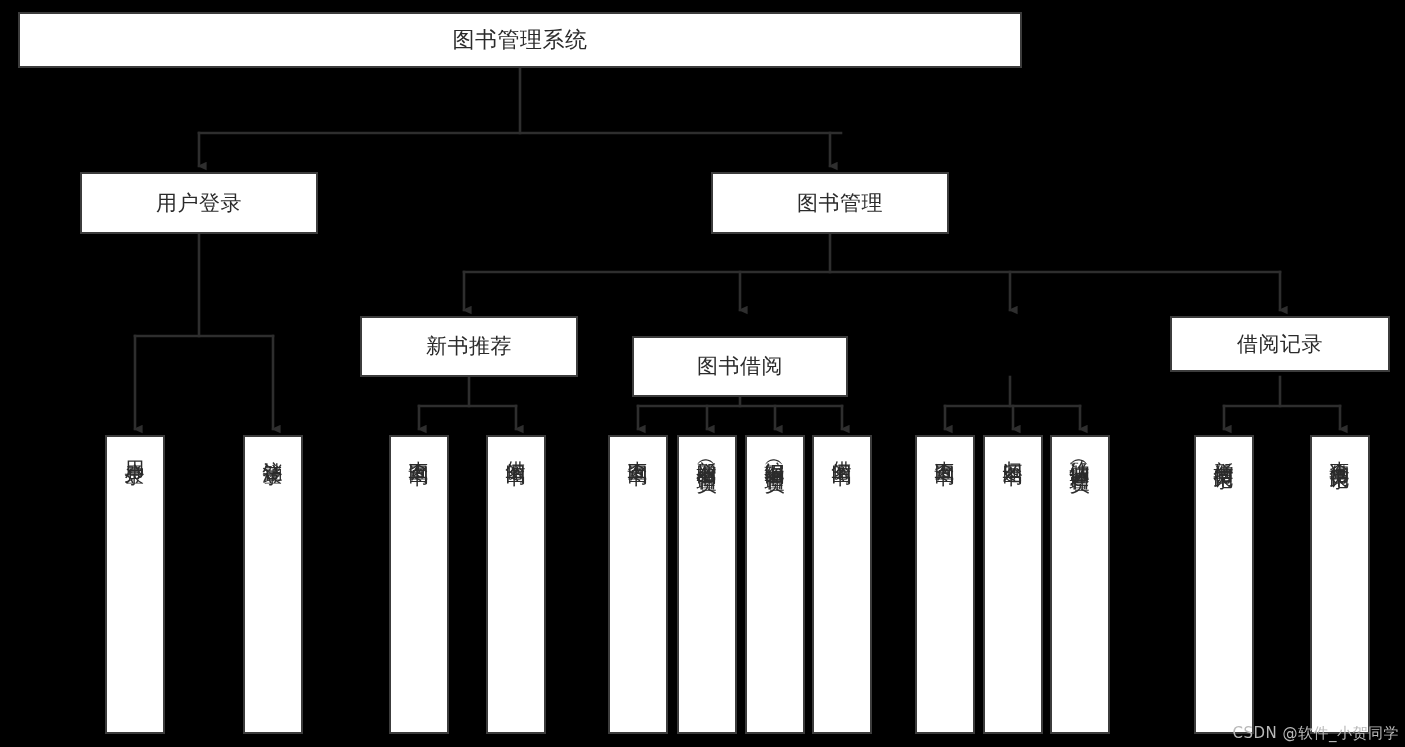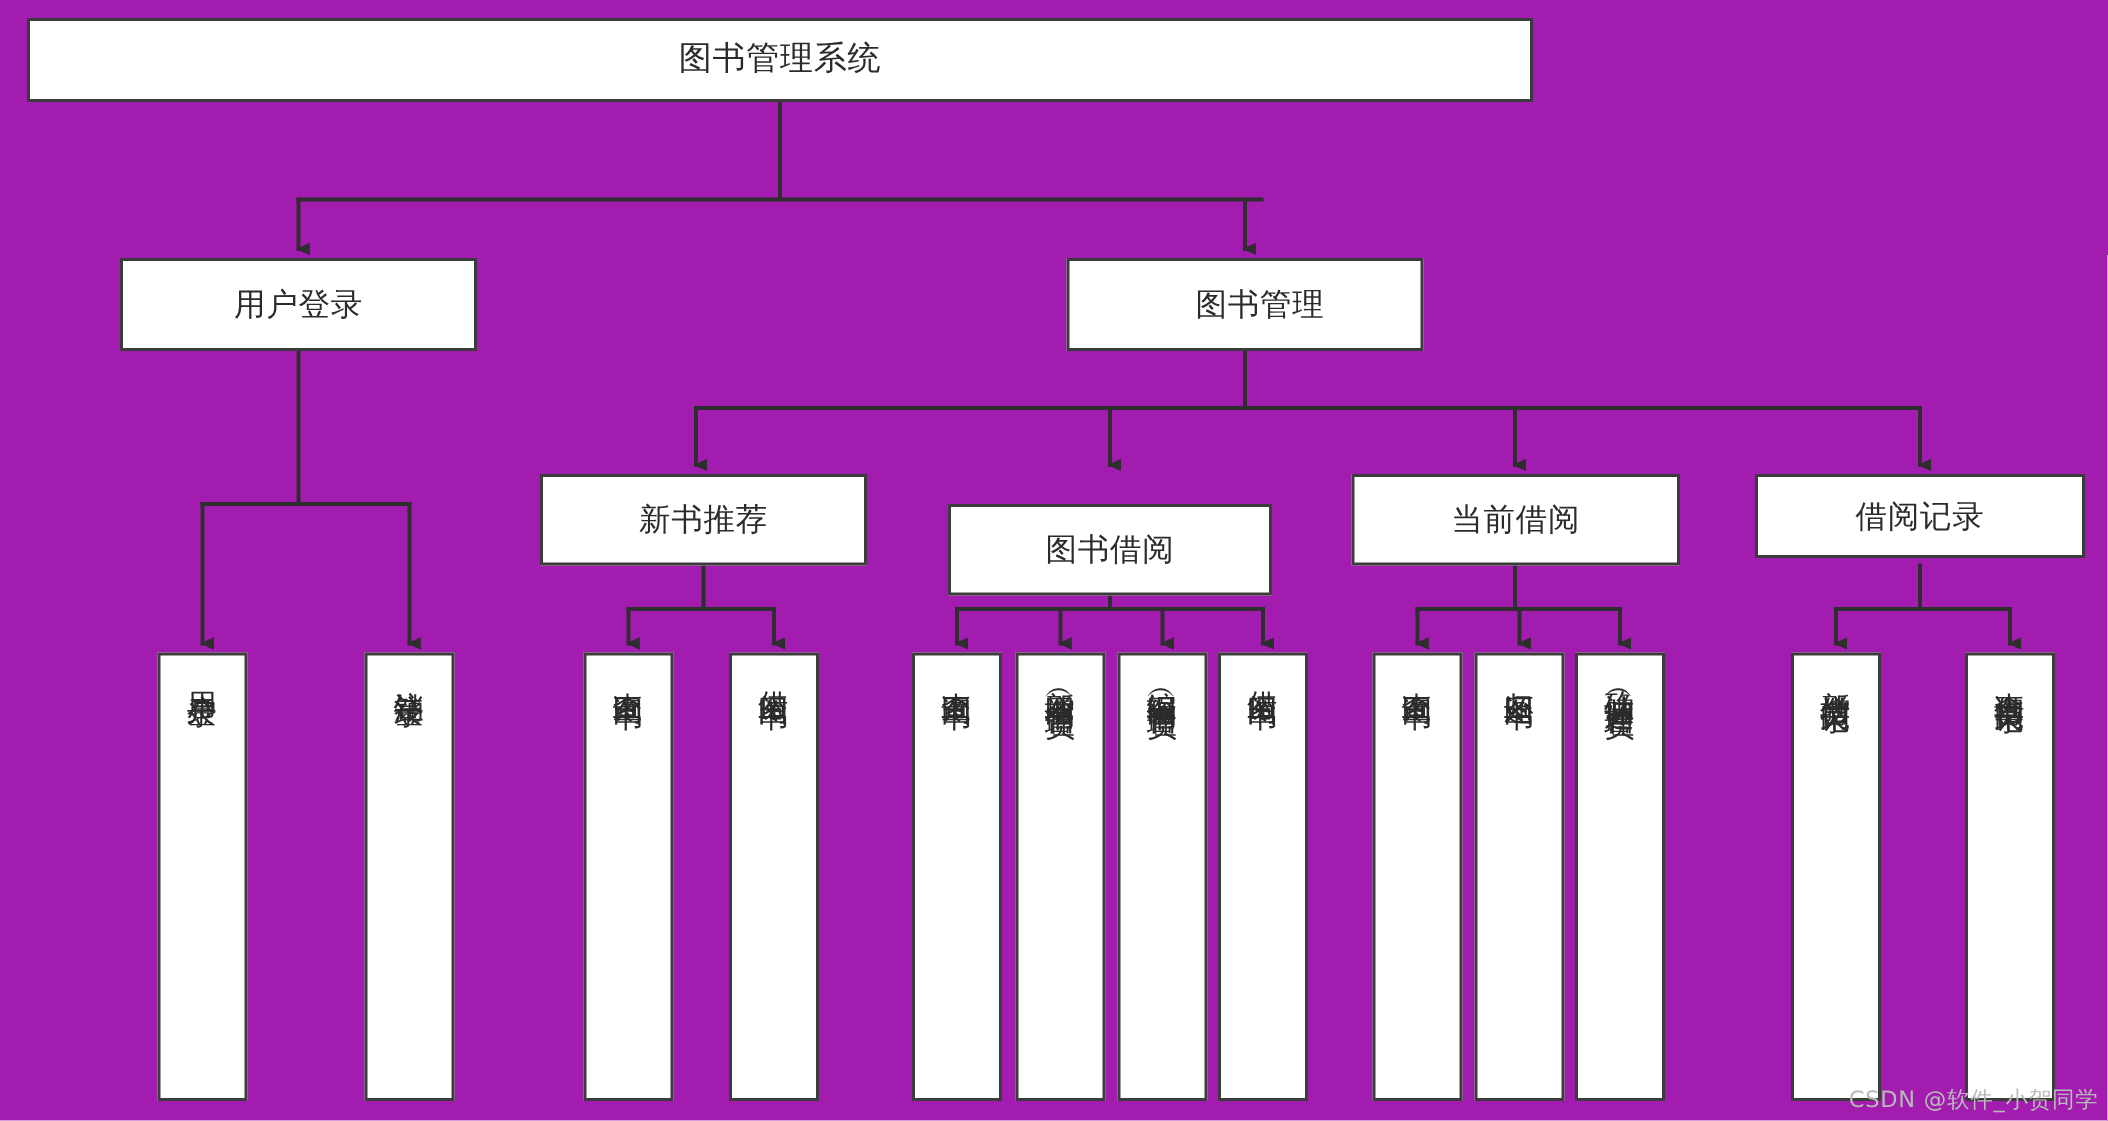--- a/index.html
+++ b/index.html
@@ -7,21 +7,21 @@
     padding: 0;
     background: #ffffff;
   }
   body {
     font-family: "DejaVu Sans", "Liberation Sans", sans-serif;
   }
   #canvas {
     position: relative;
     width: 1405px;
     height: 747px;
-    background: #a21caf;
+    background: #000000;
     overflow: hidden;
   }
   svg.edges {
     position: absolute;
     left: 0;
     top: 0;
     width: 1405px;
     height: 747px;
     pointer-events: none;
   }
@@ -140,23 +140,20 @@
   </div>
 
   <div class="node horiz" style="left:360px; top:316px; width:218px; height:61px;">
     <span class="node-label">新书推荐</span>
   </div>
 
   <div class="node horiz" style="left:632px; top:316px; width:216px; height:61px;margin-top:20px;">
     <span class="node-label">图书借阅</span>
   </div>
 
-  <div class="node horiz" style="left:901px; top:316px; width:219px; height:61px;">
-    <span class="node-label">当前借阅</span>
-  </div>
 
   <div class="node horiz" style="left:1170px; top:316px; width:220px; height:56px;">
     <span class="node-label">借阅记录</span>
   </div>
 
   <div class="node vert" style="left:105px; top:435px; width:60px; height:299px;">
     <span class="node-label">用户登录</span>
   </div>
 
   <div class="node vert" style="left:243px; top:435px; width:60px; height:299px;">

